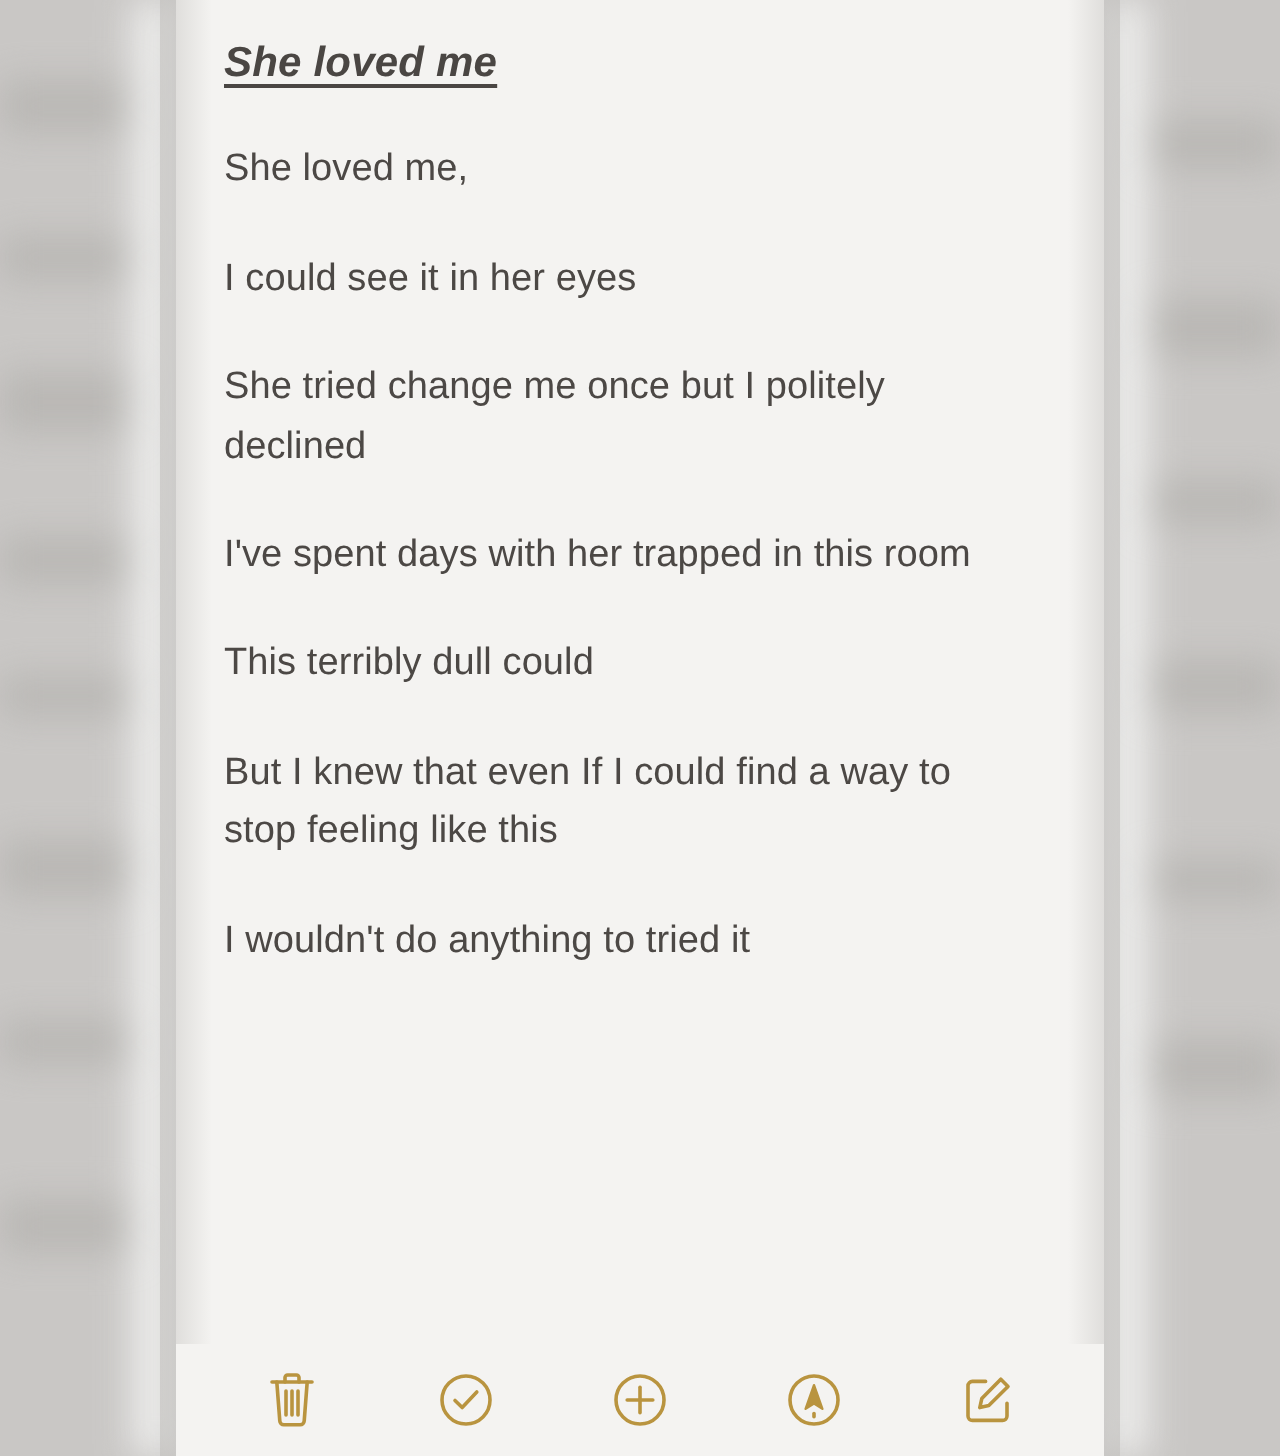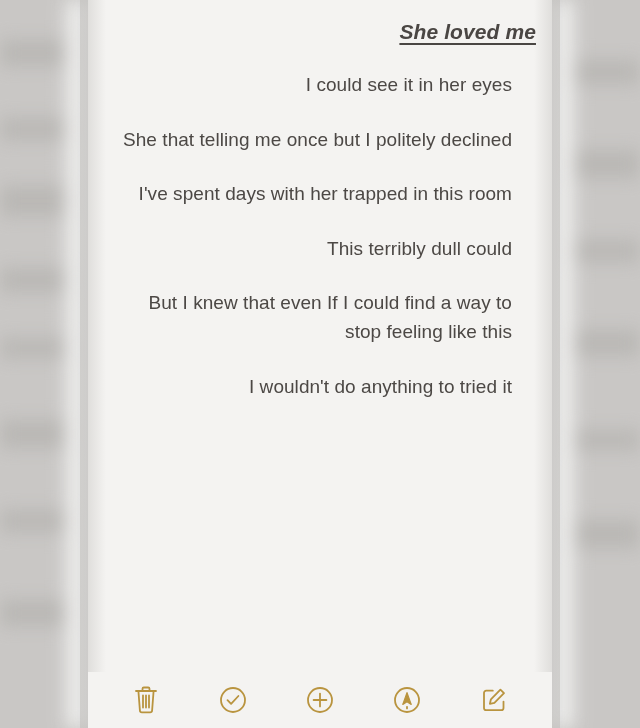--- a/index.html
+++ b/index.html
@@ -12,21 +12,20 @@
     overflow: hidden;
     background: #cfcdcb;
     font-family: "Liberation Sans", sans-serif;
   }
   #screen {
     position: relative;
     width: 640px;
     height: 728px;
     overflow: hidden;
     background: #c9c7c5;
-    text-align: right;
   }
 
   
   .bg-blur {
     position: absolute;
     top: 0;
     bottom: 0;
     overflow: hidden;
     filter: blur(9px);
     opacity: 0.95;
@@ -159,22 +158,23 @@
     <div class="band" style="top:330px;height:26px;"></div>
     <div class="band" style="top:430px;height:20px;"></div>
     <div class="band" style="top:520px;height:28px;"></div>
     <div class="sheet"></div>
   </div>
 
   <div class="note-page">
     <div class="note-body">
       <div class="note-title">She loved me</div>
 
+      <p class="note-line">She loved me,</p>
       <p class="note-line">I could see it in her eyes</p>
-      <p class="note-line">She that telling me once but I politely declined</p>
+      <p class="note-line">She tried change me once but I politely declined</p>
       <p class="note-line">I've spent days with her trapped in this room</p>
       <p class="note-line">This terribly dull could</p>
       <p class="note-line">But I knew that even If I could find a way to stop feeling like this</p>
       <p class="note-line">I wouldn't do anything to tried it</p>
     </div>
   </div>
 
   <div class="edge-fade l"></div>
   <div class="edge-fade r"></div>
 

